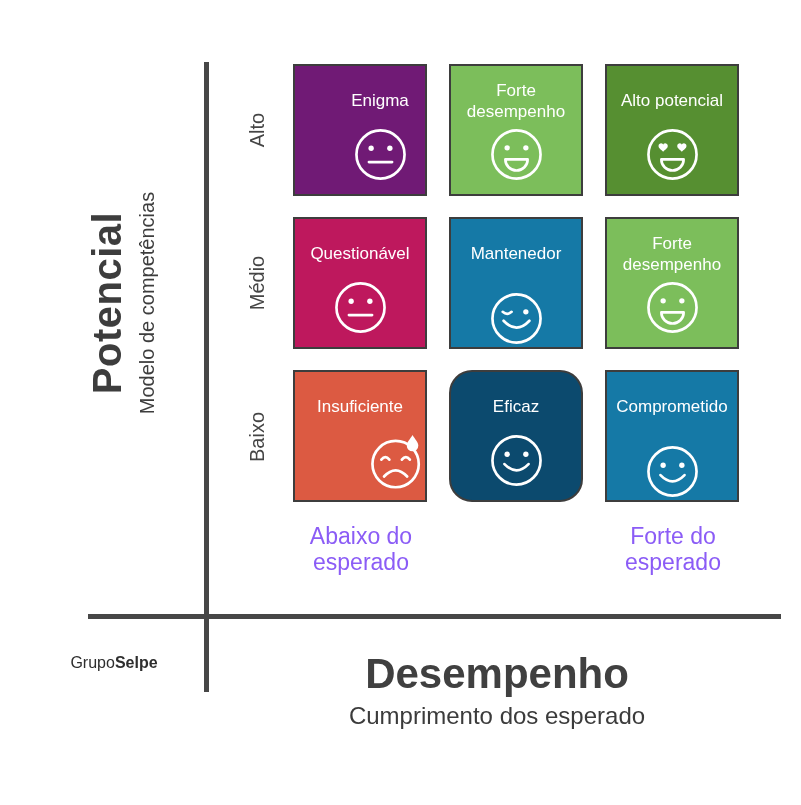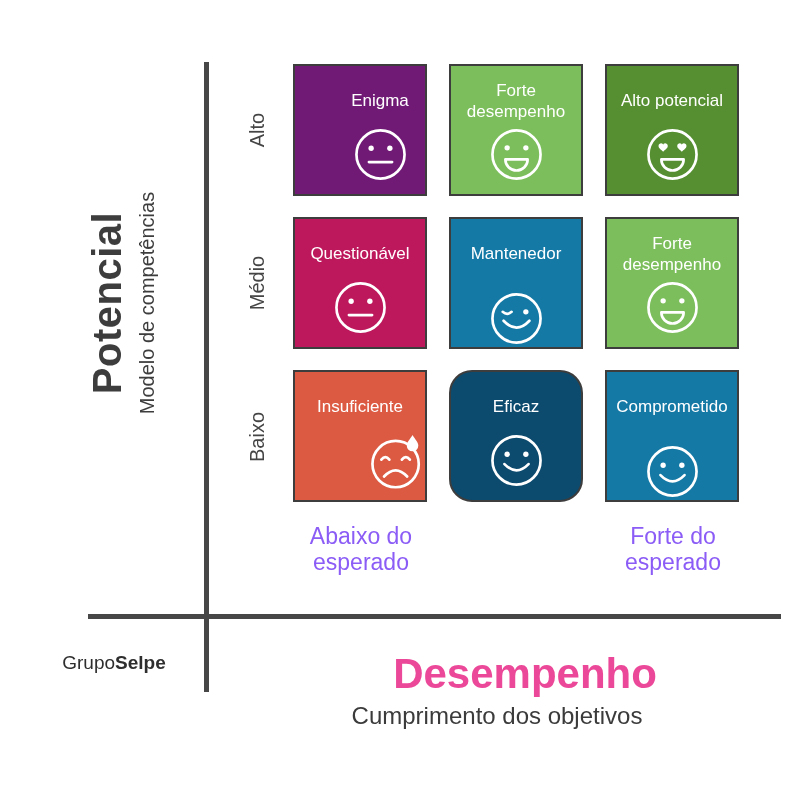--- a/index.html
+++ b/index.html
@@ -37,27 +37,27 @@
   .col-label{
     position:absolute;top:524px;width:180px;text-align:center;
     font-size:23px;font-weight:500;color:#8b5cf6;line-height:1.12;
   }
   #col-label-0{left:271px;}
   #col-label-1{left:428px;}
   #col-label-2{left:583px;}
 
   #logo{
     position:absolute;left:114px;top:663px;transform:translate(-50%,-50%);
-    font-size:19px;color:#2e2e2e;white-space:nowrap;
+    font-size:16px;color:#2e2e2e;white-space:nowrap;
   }
   #logo .bold{font-weight:700;}
 
   .x-title{
     position:absolute;left:497px;transform:translateX(-50%);
-    top:650px;font-size:42px;font-weight:700;color:#ec4899;white-space:nowrap;margin-left:28px;
+    top:650px;font-size:42px;font-weight:700;color:#404040;white-space:nowrap;
   }
   .x-subtitle{
     position:absolute;left:497px;transform:translateX(-50%);
     top:702px;font-size:24px;font-weight:500;color:#3b3b3b;white-space:nowrap;
   }
 </style>
 </head>
 <body>
 
 <div class="canvas">
@@ -156,15 +156,15 @@
         </svg>
       </div>
     </div>
 
   <div id="col-label-0" class="col-label">Abaixo do esperado</div>
   <div id="col-label-2" class="col-label">Forte do esperado</div>
 
   <div id="logo"><span>Grupo</span><span class="bold">Selpe</span></div>
 
   <div class="x-title">Desempenho</div>
-  <div class="x-subtitle">Cumprimento dos objetivos</div>
+  <div class="x-subtitle">Cumprimento dos esperado</div>
 
 </div>
 
 </body></html>

